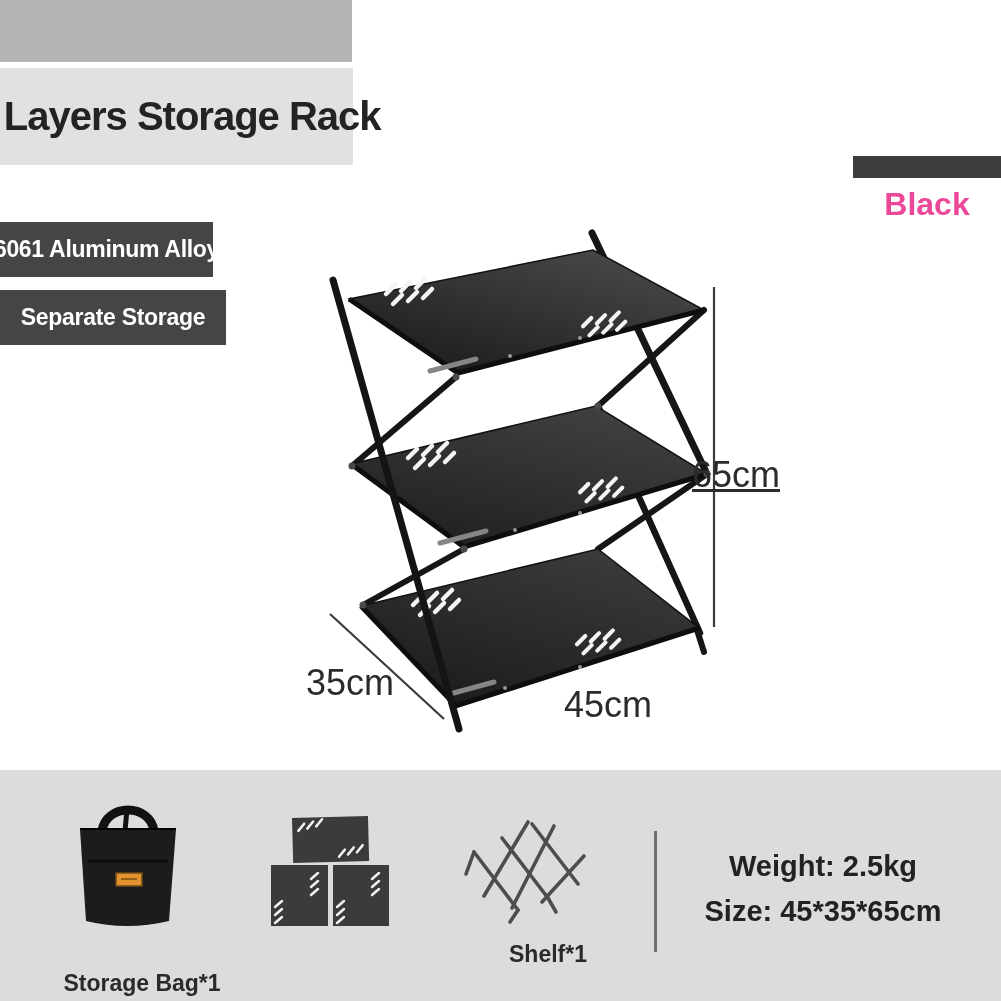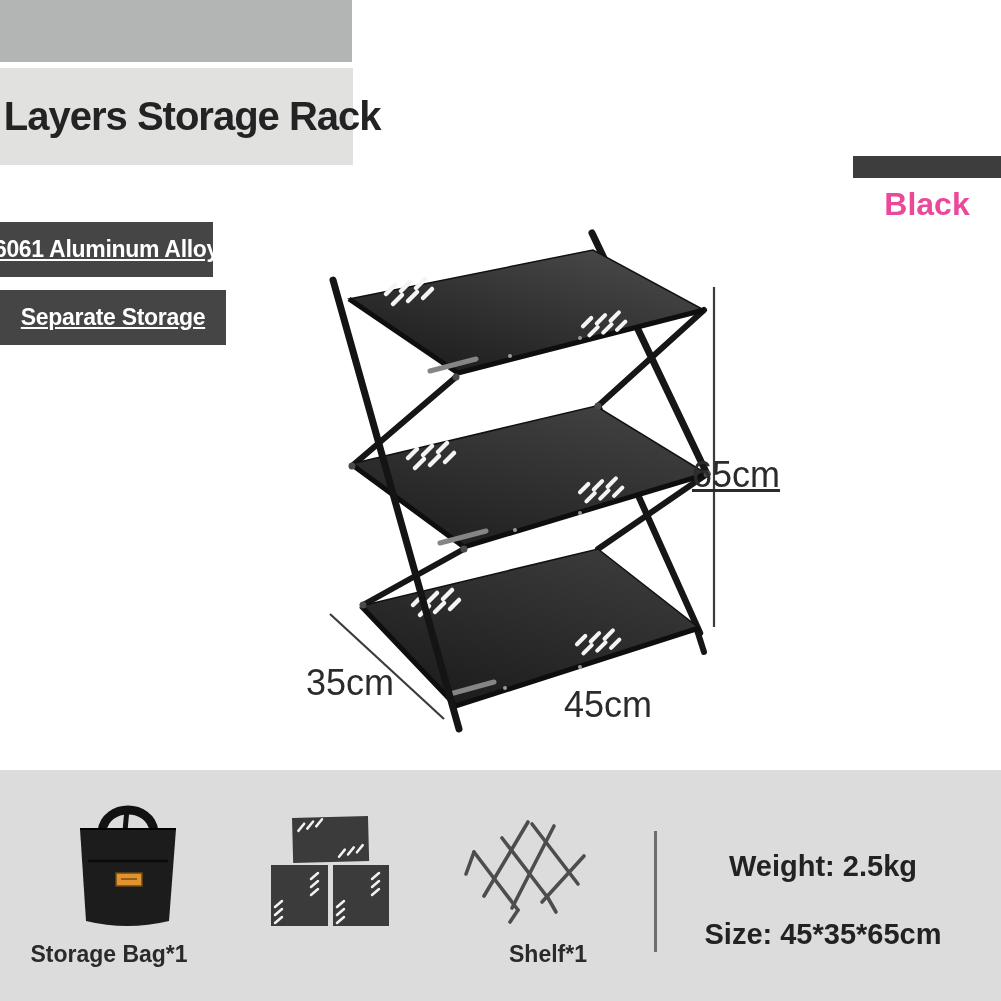--- a/index.html
+++ b/index.html
@@ -12,47 +12,47 @@
   #accent-bar{left:0;top:0;width:352px;height:62px;background:#b2b5b4;}
   #title-box{
     left:0;top:68px;width:353px;height:97px;background:#e1e1e0;
     display:flex;align-items:center;justify-content:center;
   }
   #title-box .t{
     font-size:40px;font-weight:bold;letter-spacing:-1px;color:#232323;white-space:nowrap;
   }
   .badge{
     background:#454545;color:#ffffff;font-weight:bold;font-size:23px;letter-spacing:-0.3px;
-    display:flex;align-items:center;justify-content:center;white-space:nowrap;text-decoration:underline;
+    display:flex;align-items:center;justify-content:center;white-space:nowrap;
   }
   #badge-1{left:0;top:222px;width:213px;height:55px;}
   #badge-2{left:0;top:290px;width:226px;height:55px;}
   #swatch-bar{left:853px;top:156px;width:148px;height:22px;background:#3d3d3d;}
   #swatch-label{
     left:853px;top:186px;width:148px;text-align:center;
     font-size:32px;font-weight:bold;color:#ec4899;
   }
   
   .dim{font-size:36px;font-weight:400;color:#2b2b2b;white-space:nowrap;}
   #dim-height{left:692px;top:454px;text-decoration:underline;}
   #dim-depth{left:306px;top:662px;}
   #dim-width{left:564px;top:684px;}
   
   #bottom-panel{left:0;top:770px;width:1001px;height:231px;background:#dcdcdc;}
   .pkg-label{
     top:941px;width:160px;text-align:center;font-size:23px;font-weight:bold;color:#2a2a2a;
     white-space:nowrap;
   }
-  #pkg-label-bag{left:29px;}
+  #pkg-label-bag{left:62px;margin-top:29px;}
   #pkg-label-panel{left:259px;}
   #pkg-label-shelf{left:468px;}
   #pkg-divider{left:654px;top:831px;width:3px;height:121px;background:#6e6e6e;}
   #specs{left:663px;top:850px;width:320px;text-align:center;}
   #specs .line{font-size:29px;font-weight:bold;color:#222222;white-space:nowrap;}
-  #spec-weight{margin-bottom:35px;}
+  #spec-weight{margin-bottom:12px;}
 </style>
 </head>
 <body>
 
 <div id="stage">
 
   <div class="abs" id="accent-bar"></div>
 
   <div class="abs" id="title-box">
     <span class="t">3 Layers Storage Rack</span>

